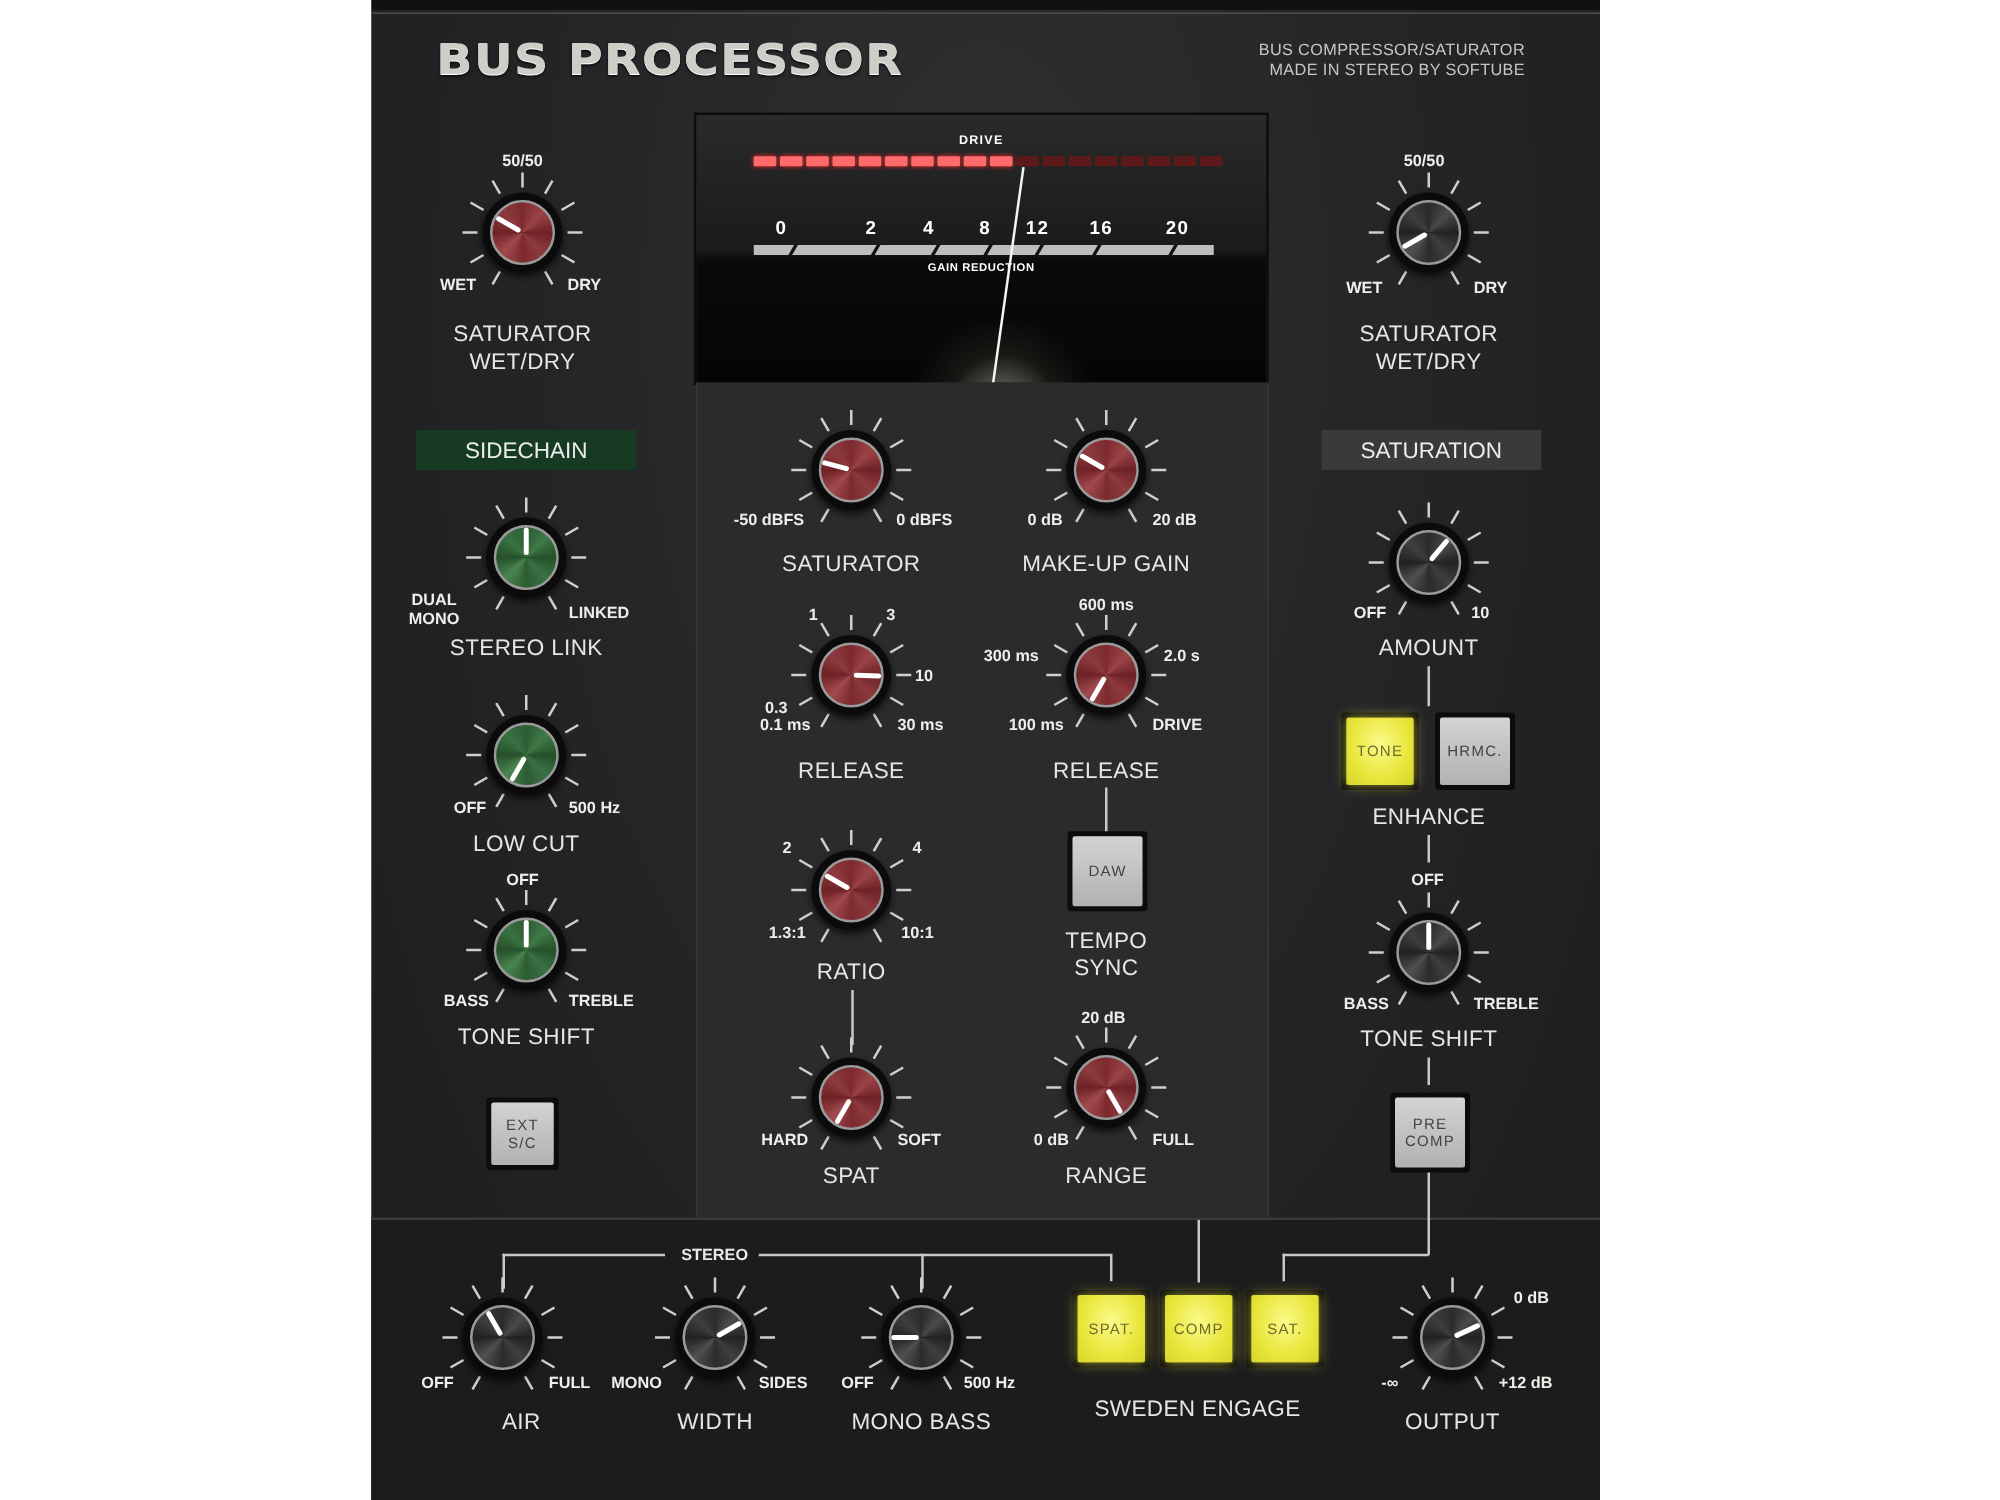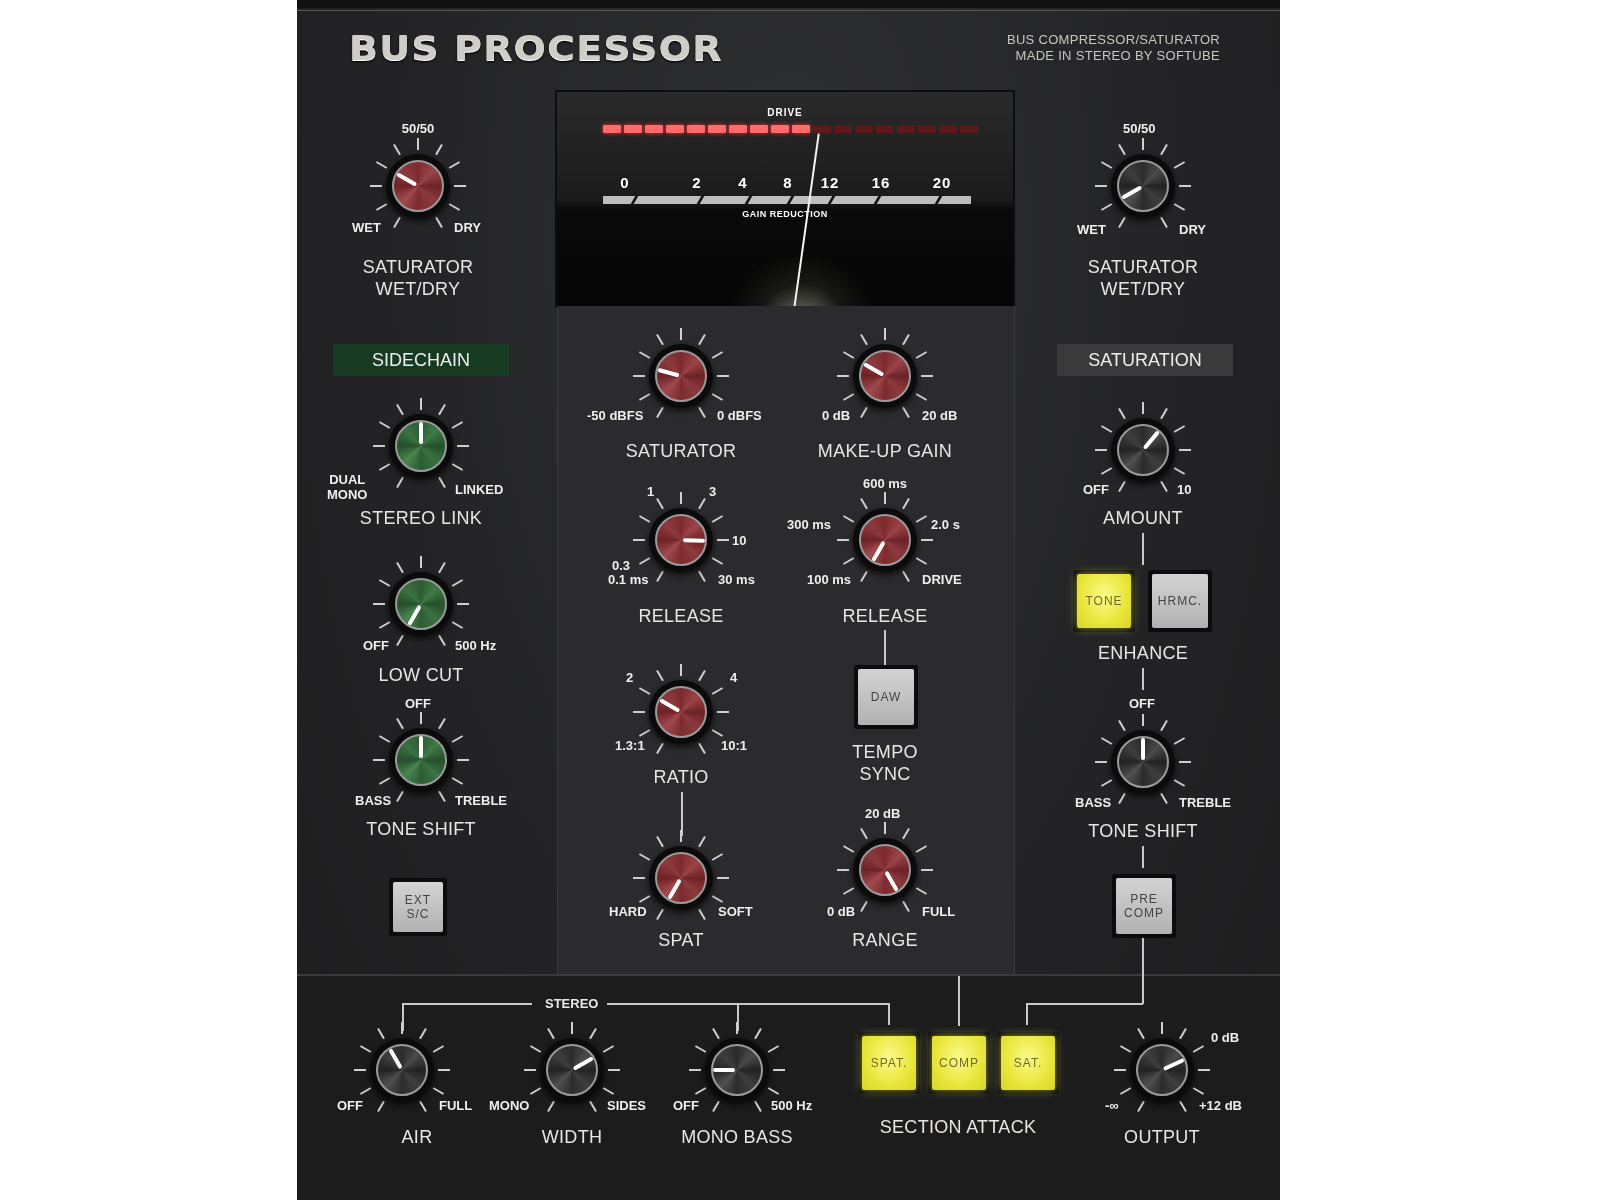--- a/index.html
+++ b/index.html
@@ -563,21 +563,21 @@
 
   <div class="btn yellow" style="left:561px;top:1024px;width:62px;height:62px">
     <div class="face">SPAT.</div>
   </div>
   <div class="btn yellow" style="left:631px;top:1024px;width:62px;height:62px">
     <div class="face">COMP</div>
   </div>
   <div class="btn yellow" style="left:700px;top:1024px;width:62px;height:62px">
     <div class="face">SAT.</div>
   </div>
-  <div class="lbl big" style="left:571px;top:1108px;width:180px">SECTION ATTACK</div>
+  <div class="lbl big" style="left:571px;top:1108px;width:180px">SWEDEN ENGAGE</div>
 
   <div class="knob" style="left:815px;top:1012px">
       <div class="tick" style="transform: rotate(-150deg);"></div>
       <div class="tick" style="transform: rotate(-120deg);"></div>
       <div class="tick" style="transform: rotate(-90deg);"></div>
       <div class="tick" style="transform: rotate(-60deg);"></div>
       <div class="tick" style="transform: rotate(-30deg);"></div>
       <div class="tick" style="transform: rotate(0deg);"></div>
       <div class="tick" style="transform: rotate(30deg);"></div>
       <div class="tick" style="transform: rotate(60deg);"></div>

